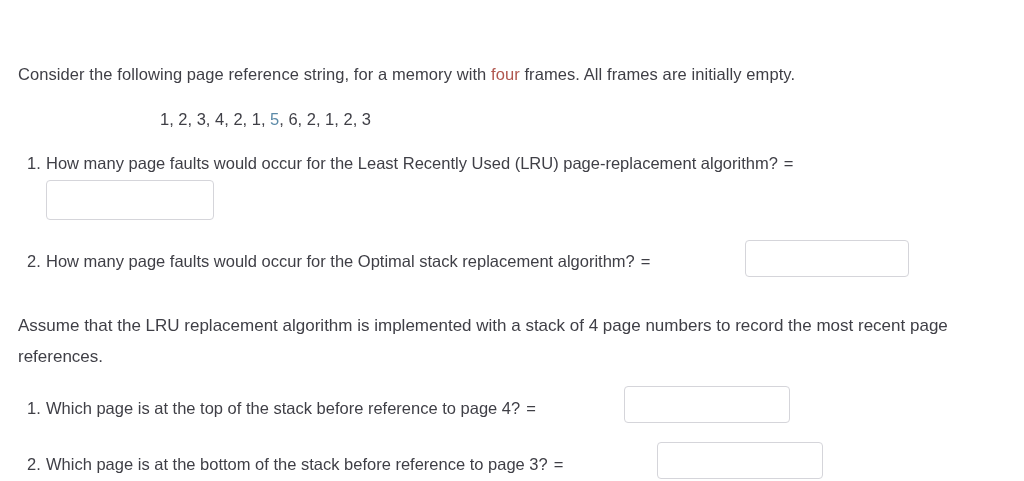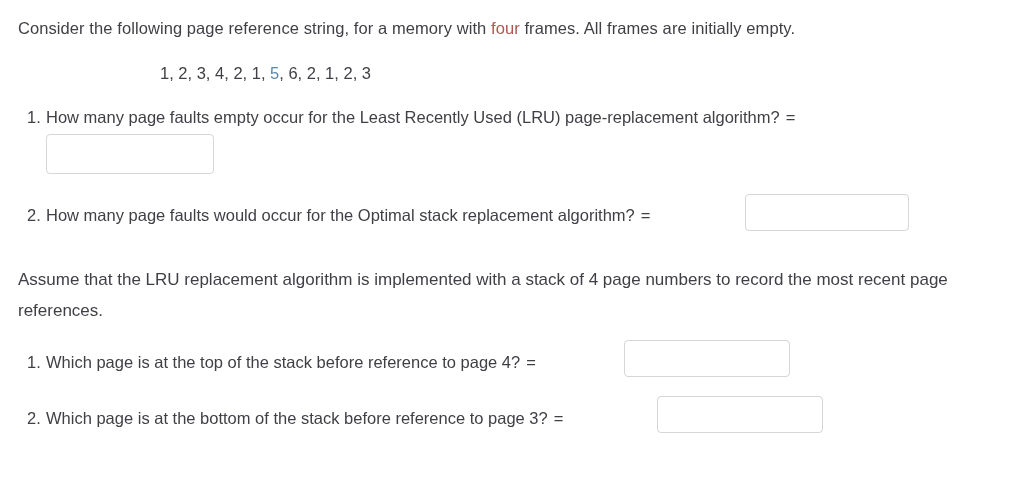--- a/index.html
+++ b/index.html
@@ -15,20 +15,21 @@
     font-family: "Liberation Sans", "DejaVu Sans", sans-serif;
     color: #3f3f46;
     -webkit-font-smoothing: antialiased;
   }
 
   .page {
     position: relative;
     width: 1024px;
     height: 360px;
     box-sizing: border-box;
+    margin-top: 46px;
   }
 
   
   .intro {
     position: absolute;
     left: 18px;
     top: 16px;
     font-size: 16.5px;
     line-height: 24px;
     letter-spacing: .005em;
@@ -107,21 +108,21 @@
   <div class="intro">
     <span>Consider the following page reference string, for a memory with </span><span class="hl-red">four</span><span> frames. All frames are initially empty.</span>
   </div>
 
   <div class="refstring">
     <span>1, 2, 3, 4, 2, 1, </span><span class="hl-blue">5</span><span>, 6, 2, 1, 2, 3</span>
   </div>
 
   <div class="qline q1">
     <span class="qnum">1.</span>
-    <span class="qtext">How many page faults empty occur for the Least Recently Used (LRU) page-replacement algorithm?</span>
+    <span class="qtext">How many page faults would occur for the Least Recently Used (LRU) page-replacement algorithm?</span>
     <span class="eq">=</span>
   </div>
   <input class="answer-box box1" type="text" placeholder="" style="">
 
   <div class="qline q2">
     <span class="qnum">2.</span>
     <span class="qtext">How many page faults would occur for the Optimal stack replacement algorithm?</span>
     <span class="eq">=</span>
   </div>
   <input class="answer-box box2" type="text" placeholder="" style="">

